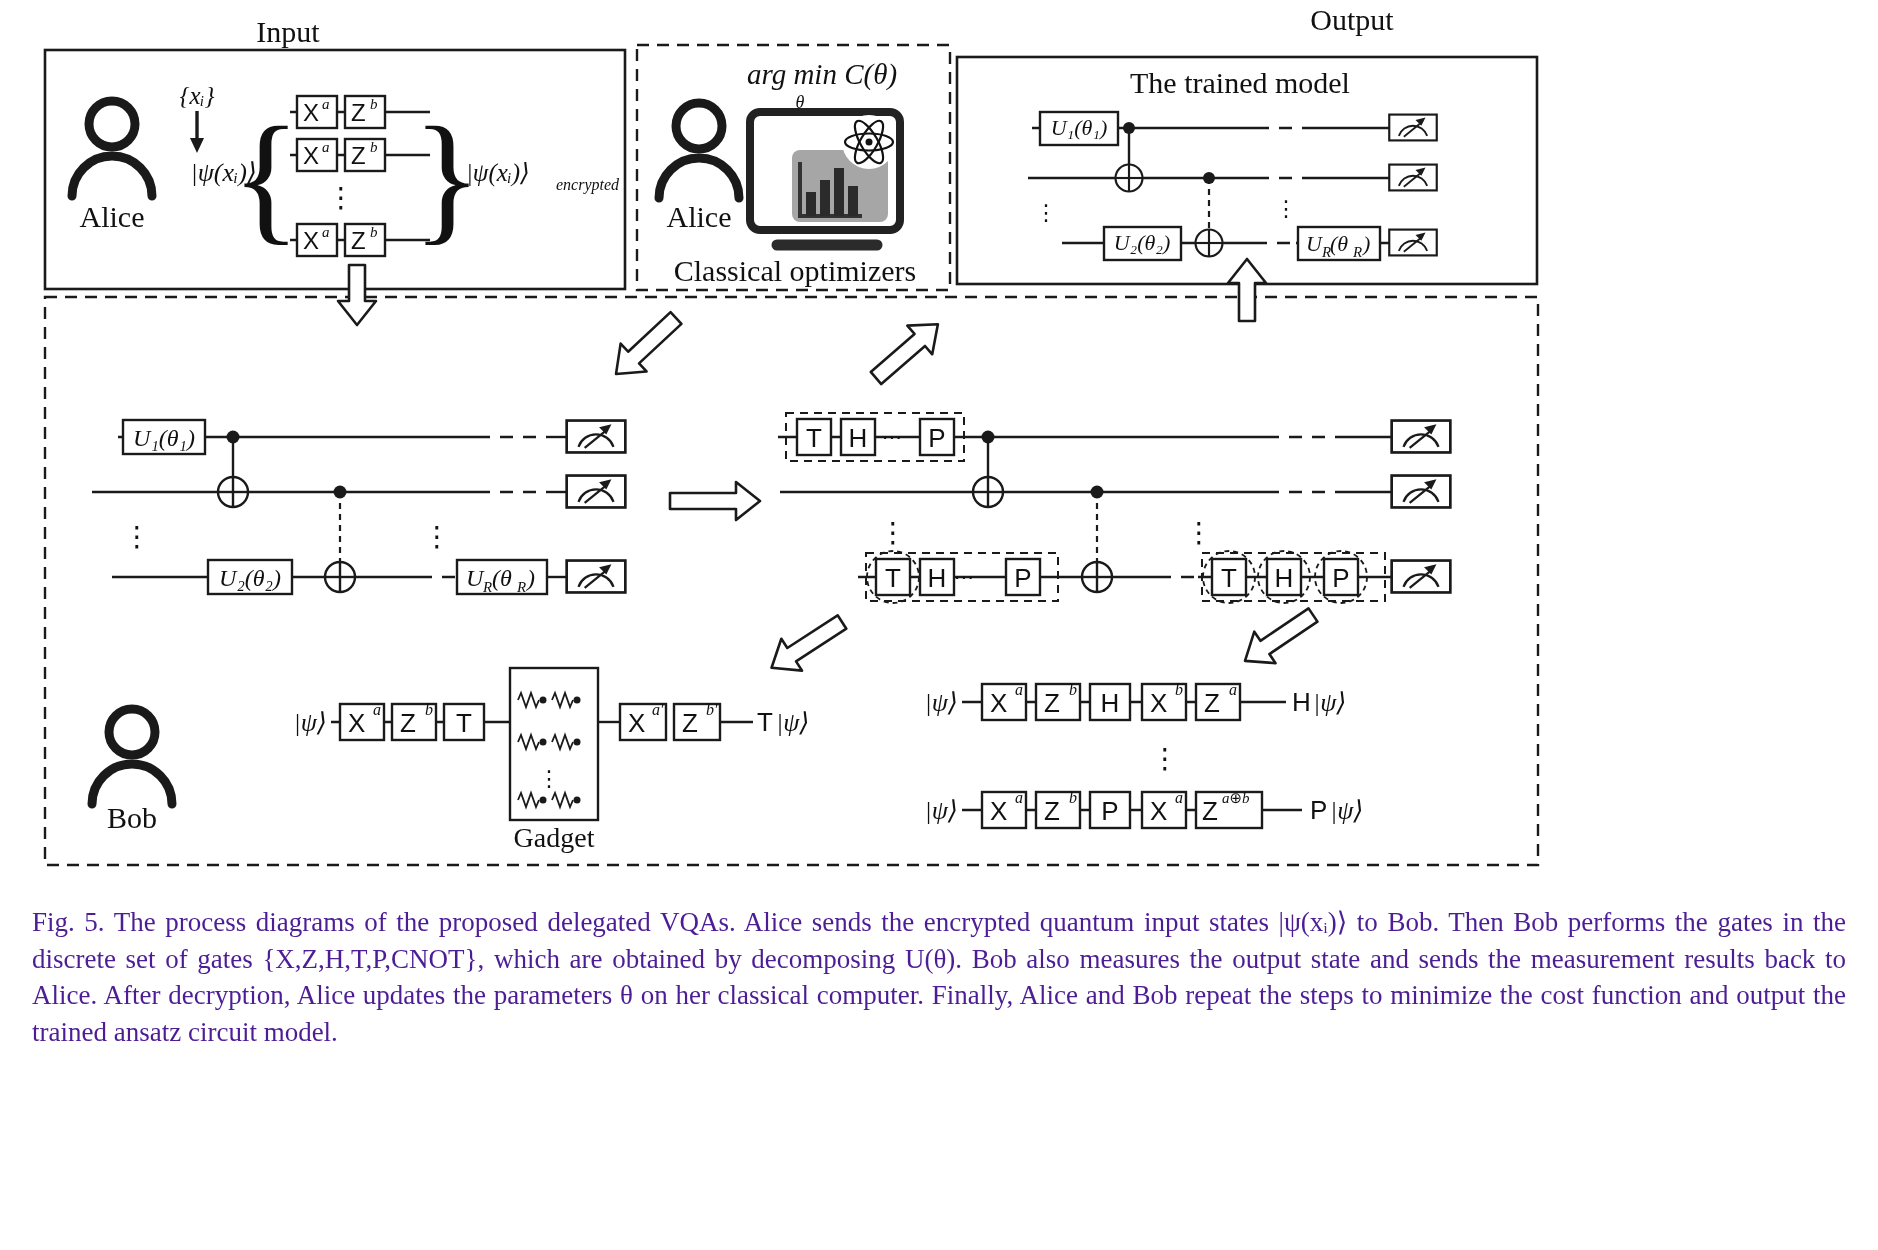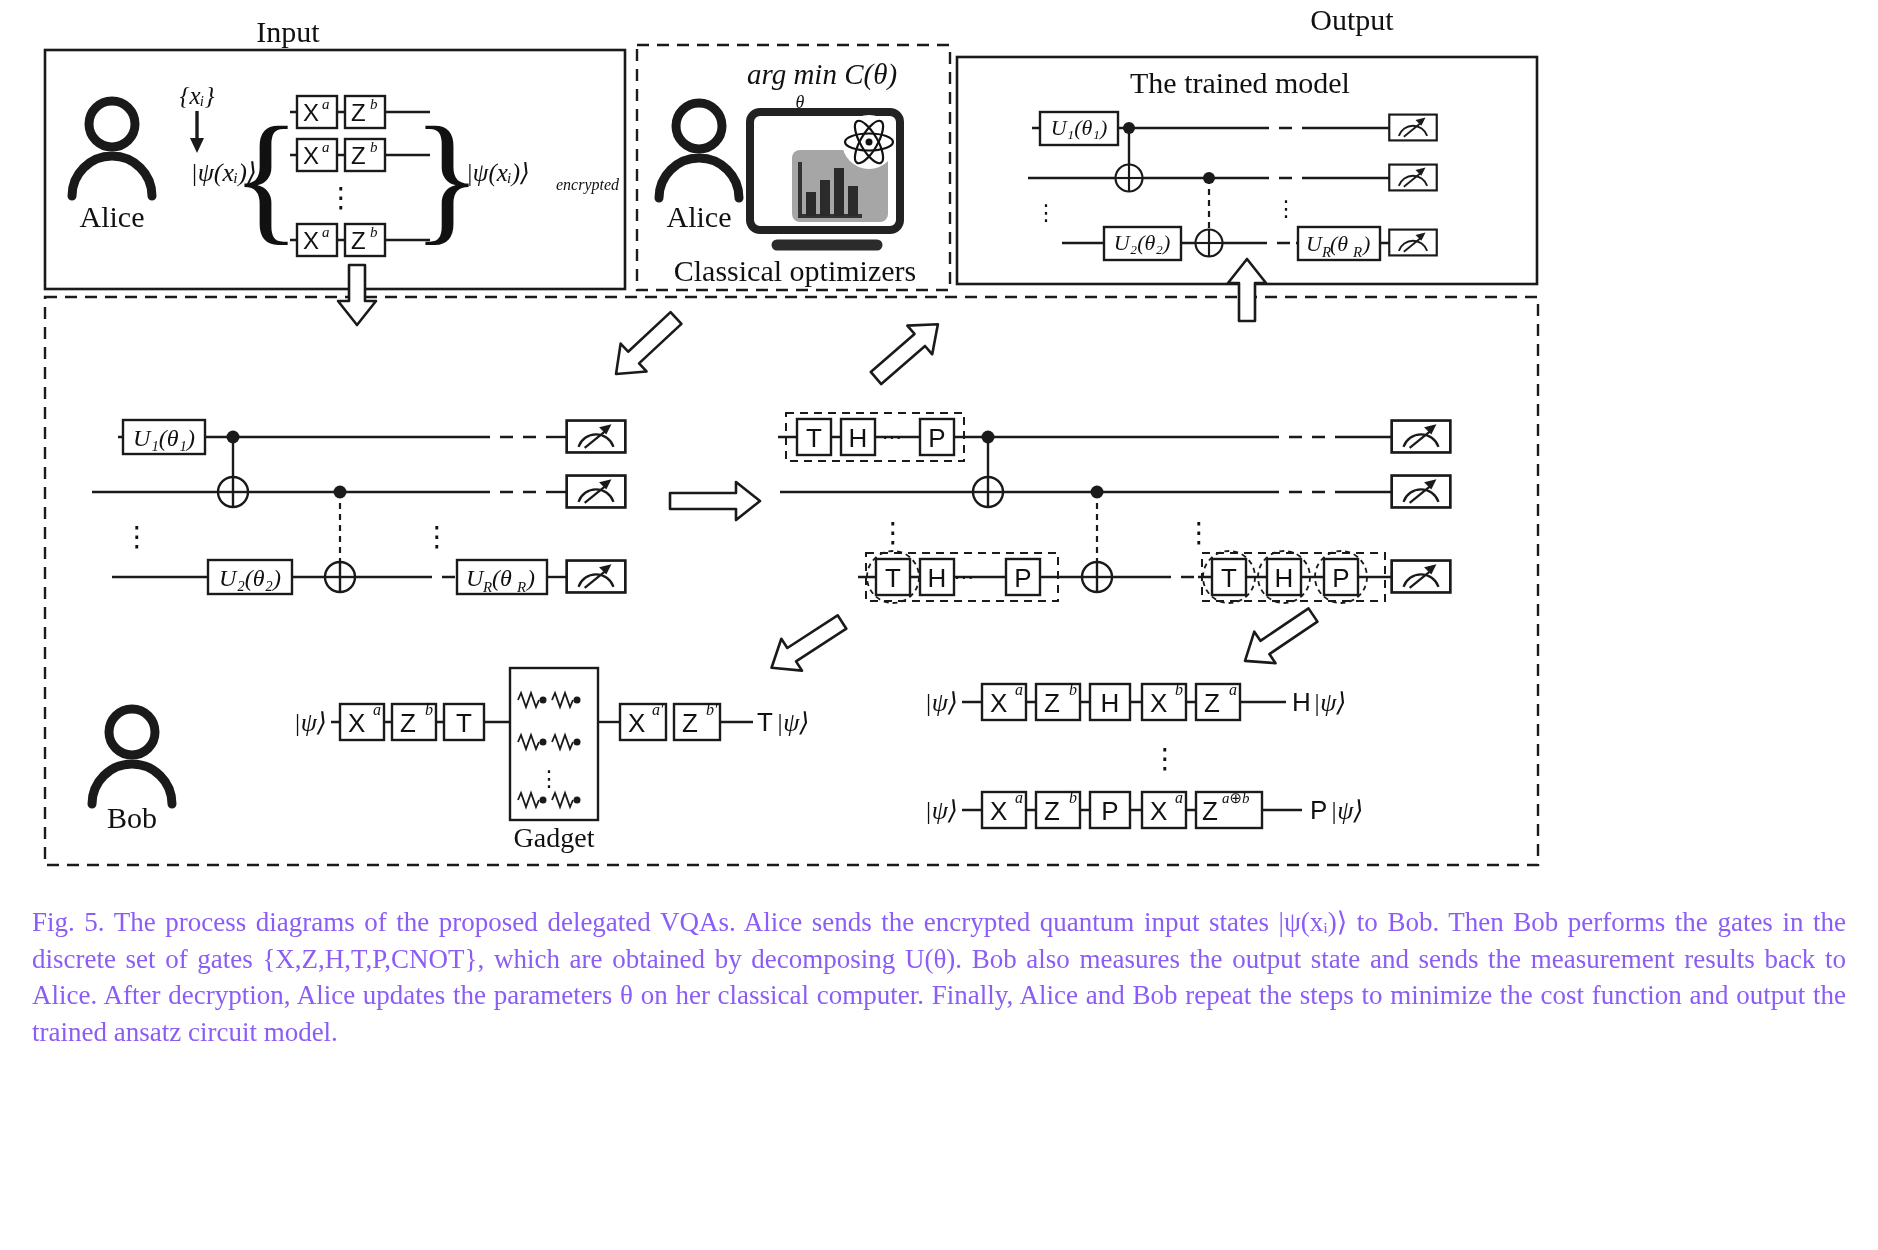--- a/index.html
+++ b/index.html
@@ -30,21 +30,21 @@
   .umath22{font:italic 22px "Liberation Serif","DejaVu Sans",serif}
   .usub{font:italic 15px "Liberation Serif","DejaVu Sans",serif}
   .subtxt{font:italic 16px "Liberation Serif","DejaVu Sans",serif}
   .brace{font:145px "Liberation Serif","DejaVu Serif",serif}
   .argmin{font:italic 29px "Liberation Serif","DejaVu Sans",serif}
   .argsub{font:italic 18px "Liberation Serif","DejaVu Sans",serif}
   .vdotstxt{font:28px "DejaVu Sans",sans-serif}
   .vdots22{font:22px "DejaVu Sans",sans-serif}
   .cdotstxt{font:20px "DejaVu Sans",sans-serif}
   .arrow{fill:#fff;stroke:#1a1a1a;stroke-width:2.6;stroke-linejoin:round}
-  .caption{width:1814px;margin:26px 32px 12px 32px;font:27px/1.36 "Liberation Serif",serif;text-align:justify;color:#8b5cf6}
+  .caption{width:1814px;margin:26px 32px 12px 32px;font:27px/1.36 "Liberation Serif",serif;text-align:justify;color:#4c1d95}
 </style>
 </head>
 <body>
 
 <svg width="1878" height="878" viewBox="0 0 1878 878">
   <defs>
     <g id="personsym">
       <circle cy="-38" r="23" fill="none" stroke="#1a1a1a" stroke-width="9"></circle>
       <path d="M -40 34 A 40 40 0 0 1 40 34" fill="none" stroke="#1a1a1a" stroke-width="9" stroke-linecap="round"></path>
     </g>

